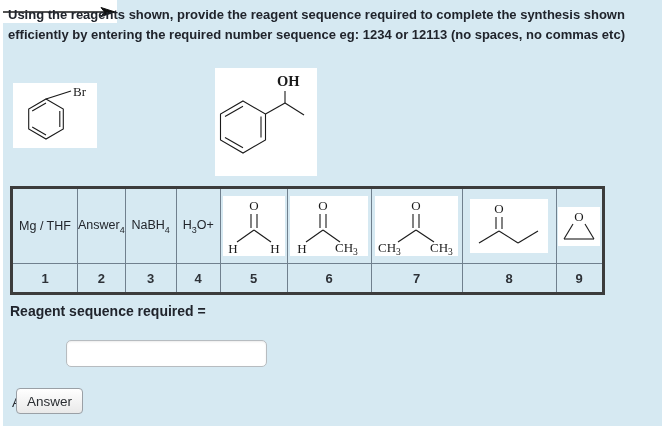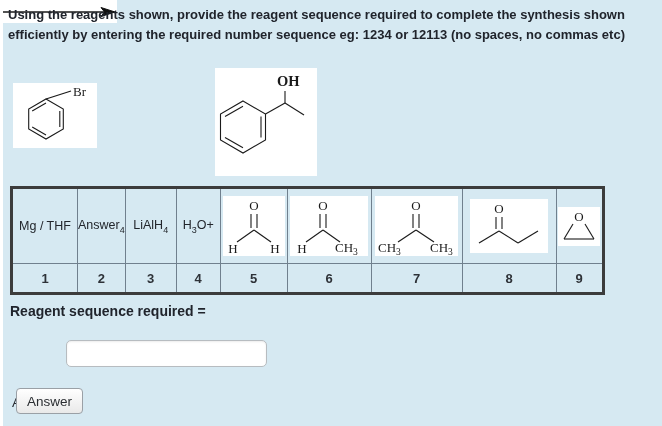--- a/index.html
+++ b/index.html
@@ -124,21 +124,21 @@
   </colgroup>
   <tbody>
       <tr class="reagent-row">
     <td>
       <span>Mg / THF</span>
     </td>
     <td>
       <span>Answer</span><sub>4</sub>
     </td>
     <td>
-      <span>LiAlH</span><sub>4</sub>
+      <span>NaBH</span><sub>4</sub>
     </td>
     <td>
       <span>H</span><sub>3</sub><span>O+</span>
     </td>
     <td>
       <div class="cellflex">
         <div class="white-chip">
           <svg width="62" height="60" viewBox="0 0 62 60">
             <text class="chem-text" x="31" y="14" text-anchor="middle">O</text>
             <line class="chem-line" x1="28" y1="18" x2="28" y2="32"></line>

